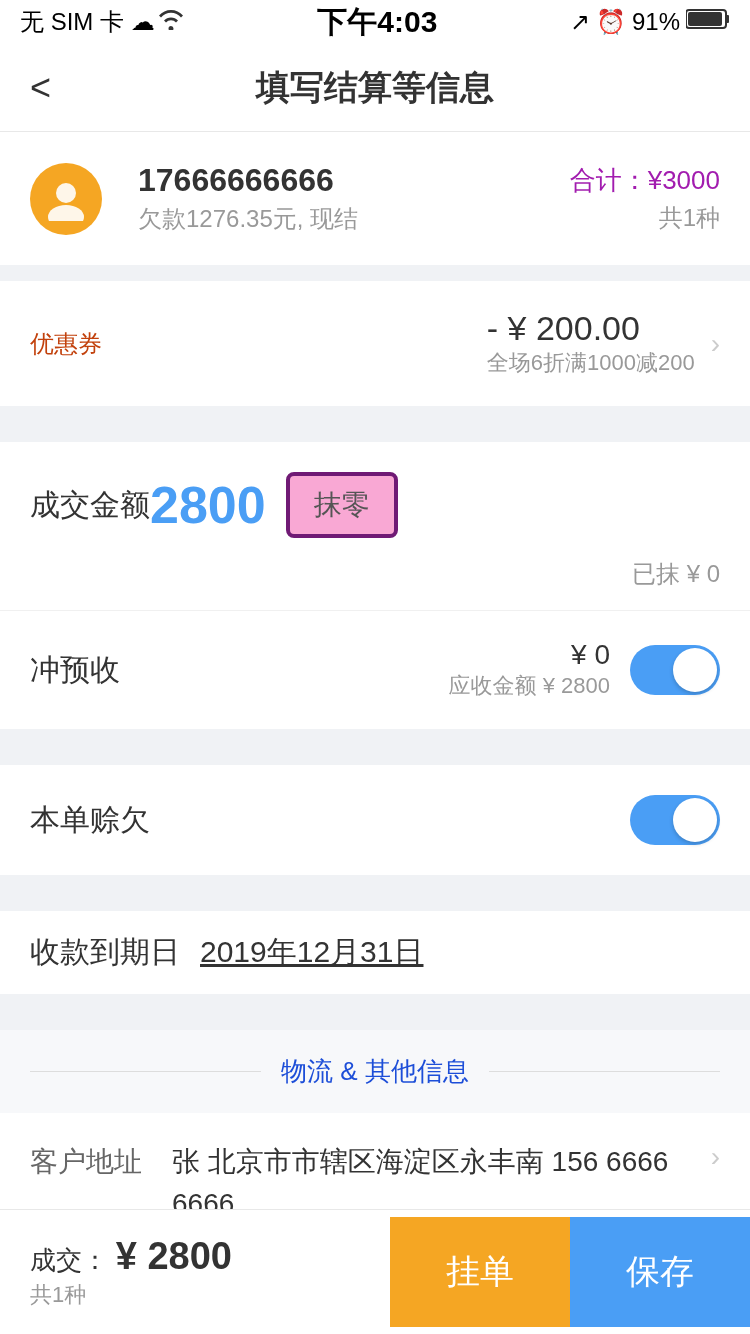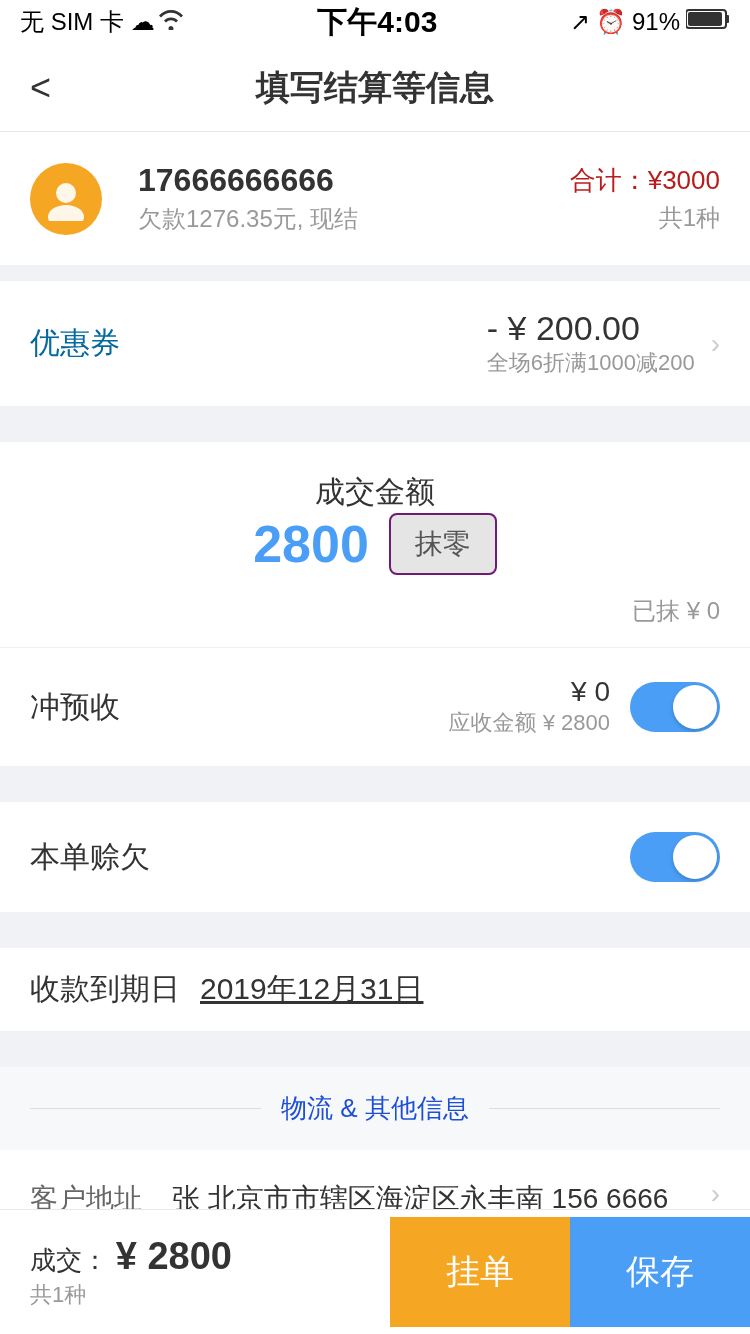--- a/index.html
+++ b/index.html
@@ -89,40 +89,40 @@
     .customer-info .debt {
       font-size: 24px;
       color: #999;
       margin-top: 4px;
     }
     .customer-right {
       text-align: right;
     }
     .customer-right .total-label {
       font-size: 26px;
-      color: #b91c1c;
+      color: #a21caf;
     }
     .customer-right .total-count {
       font-size: 24px;
       color: #999;
       margin-top: 4px;
     }
 
     
     .coupon-row {
       background: #fff;
       padding: 28px 30px;
       display: flex;
       align-items: center;
       justify-content: space-between;
       margin-bottom: 16px;
     }
     .coupon-label {
-      font-size: 30px;
-      color: #0369a1;
+      font-size: 24px;
+      color: #c2410c;
     }
     .coupon-right {
       display: flex;
       align-items: center;
       gap: 16px;
     }
     .coupon-discount {
       font-size: 34px;
       color: #333;
       font-weight: 500;
@@ -148,43 +148,42 @@
       background: #fff;
       margin-bottom: 16px;
     }
 
     
     .amount-row {
       padding: 30px 30px 20px;
       display: flex;
       align-items: center;
       justify-content: flex-start;
-      flex-direction: column;
     }
     .amount-label {
       font-size: 30px;
       color: #333;
     }
     .amount-right {
       display: flex;
       align-items: center;
       gap: 20px;
     }
     .amount-value {
       font-size: 52px;
       font-weight: 600;
       color: #4a9ef5;
     }
     .round-btn {
-      border: 2px solid #701a75;
+      border: 4px solid #701a75;
       border-radius: 8px;
       padding: 10px 24px;
       font-size: 28px;
       color: #555;
-      background: #e5e5e5;
+      background: #f9a8d4;
       cursor: pointer;
     }
     .already-rounded {
       padding: 0 30px 20px;
       text-align: right;
       font-size: 24px;
       color: #999;
     }
 
     

